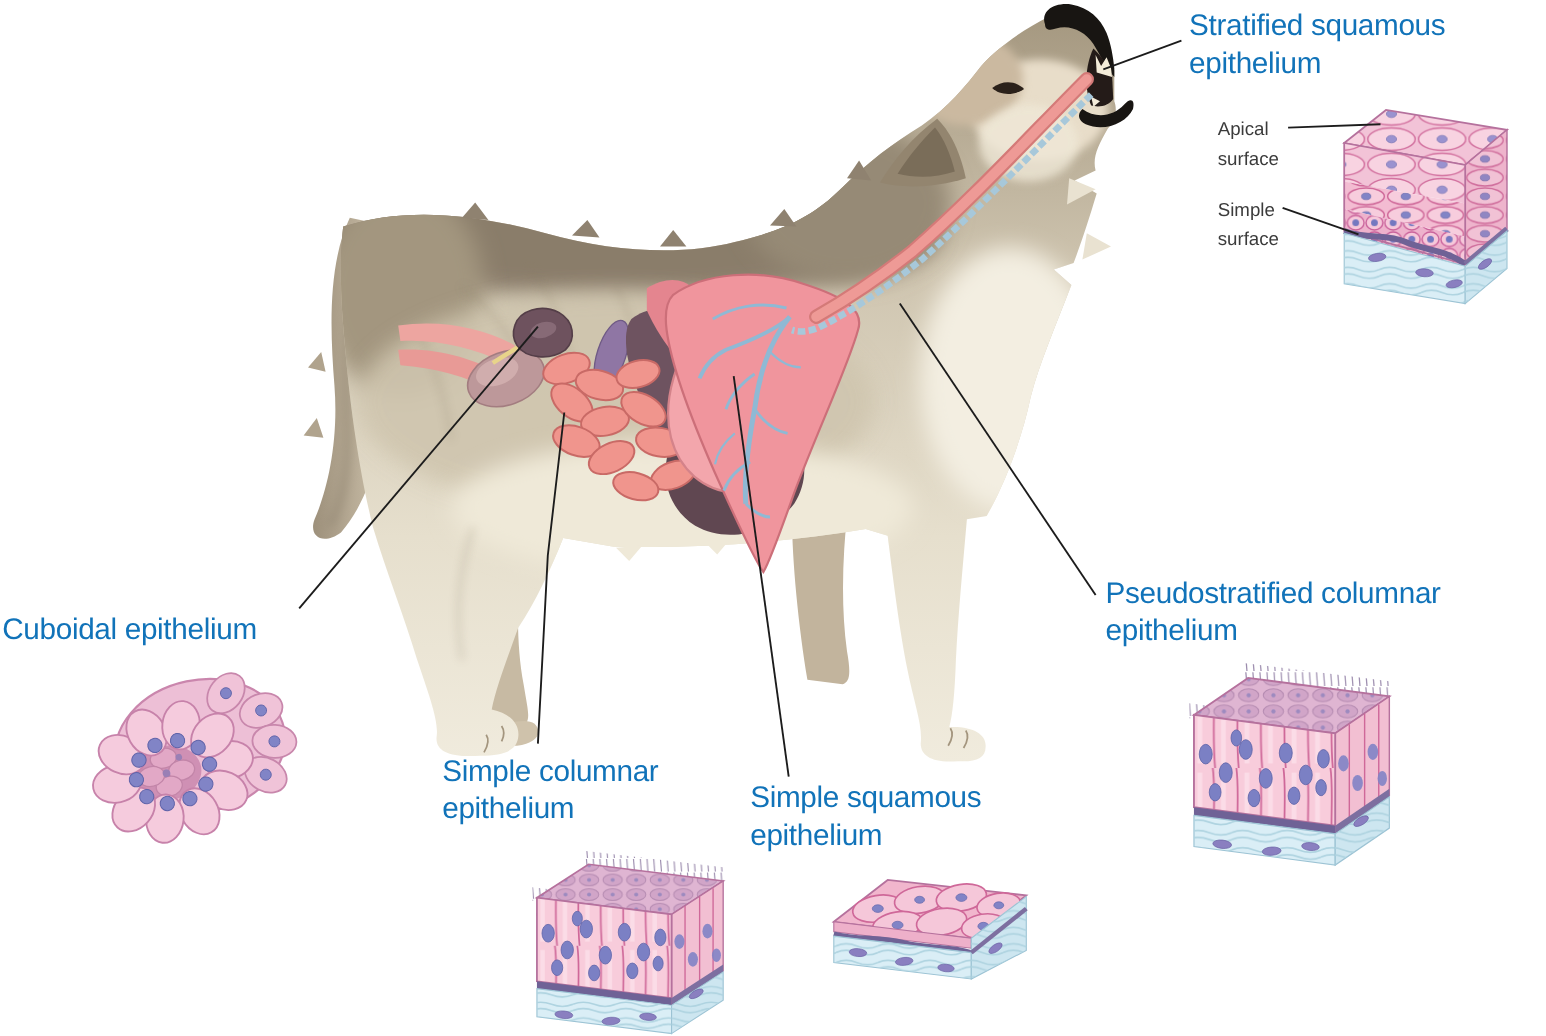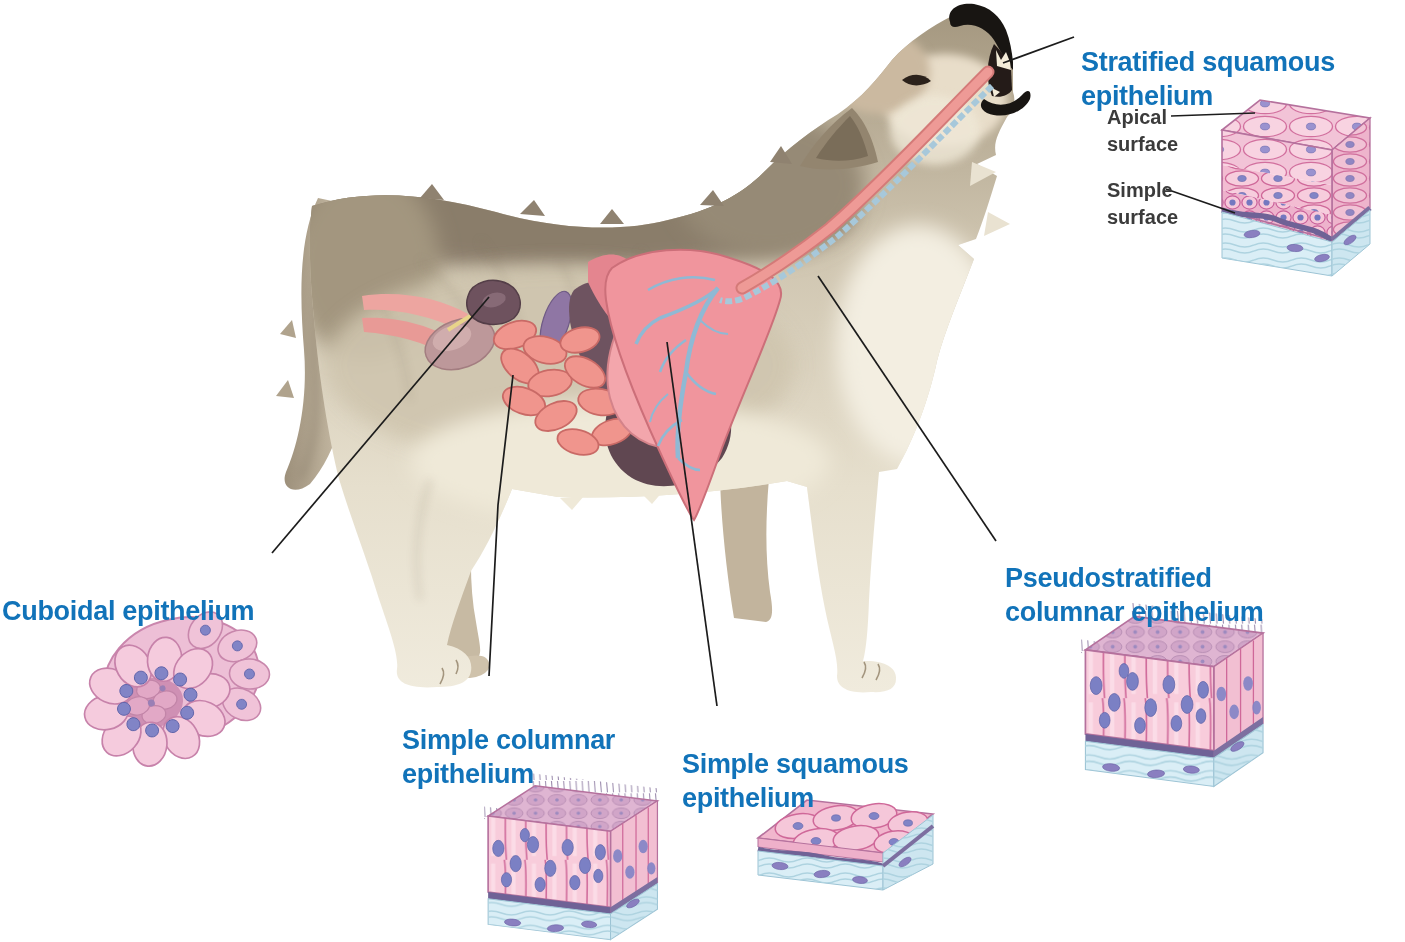--- a/index.html
+++ b/index.html
@@ -1,21 +1,21 @@
 <!DOCTYPE html>
 <html><head>
 <meta charset="utf-8">
 <style>
   html,body{margin:0;padding:0;background:#fff;}
   .stage{position:relative;width:1405px;height:942px;background:#ffffff;overflow:hidden;
          font-family:"Liberation Sans",sans-serif;}
   .stage svg{position:absolute;left:0;top:0;}
-  .lbl{position:absolute;font-weight:bold;font-size:27px;line-height:34px;color:#1173b9;
-       letter-spacing:-0.3px;margin-top:39px;}
-  .sub{position:absolute;font-weight:bold;font-size:20px;line-height:27px;color:#3b3b3b;}
+  .lbl{position:absolute;font-weight:normal;font-size:27px;line-height:34px;color:#1173b9;
+       letter-spacing:-0.3px;}
+  .sub{position:absolute;font-weight:normal;font-size:17px;line-height:27px;color:#3b3b3b;}
   .lbl-stratified{left:1081px;top:6px;width:300px;}
   .lbl-apical{left:1107px;top:104px;width:92px;}
   .lbl-basal{left:1107px;top:177px;width:92px;}
   .lbl-cuboidal{left:2px;top:555px;width:330px;}
   .lbl-simple-columnar{left:402px;top:684px;width:240px;}
   .lbl-simple-squamous{left:682px;top:708px;width:252px;}
   .lbl-pseudo{left:1005px;top:522px;width:312px;}
 </style>
 </head>
 <body>

